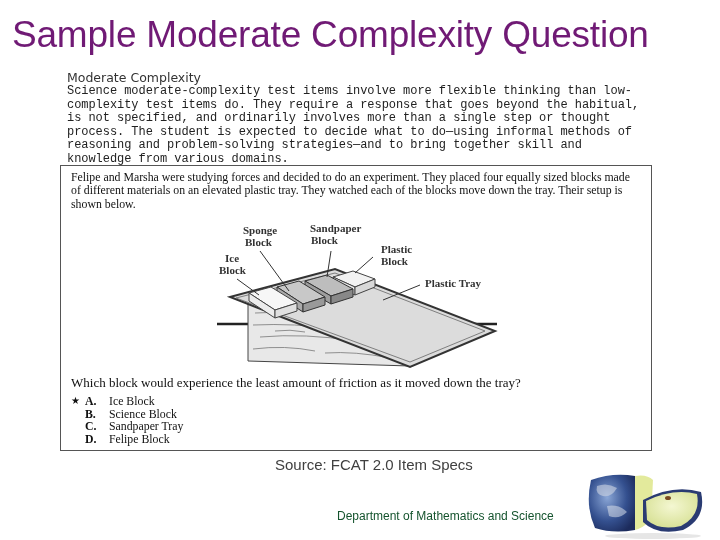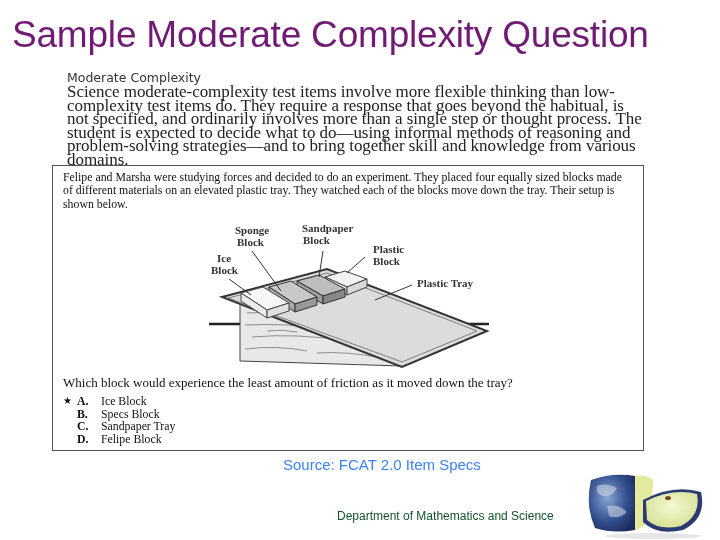--- a/index.html
+++ b/index.html
@@ -1,29 +1,29 @@
 <!DOCTYPE html>
 <html><head>
 <meta charset="utf-8">
 <style>
   html, body { margin:0; padding:0; }
   body { width:720px; height:540px; background:#ffffff; position:relative; overflow:hidden; font-family:"Liberation Sans", sans-serif; }
   .slide-title { position:absolute; left:12px; top:14px; font-size:37px; color:#701a75; white-space:nowrap; letter-spacing:-0.2px; }
   .doc-excerpt { position:absolute; left:67px; top:70px; width:580px; font-family:"Liberation Serif", serif; color:#222; }
   .doc-heading { font-family:"DejaVu Sans", sans-serif; font-size:12.5px; color:#333; line-height:15px; }
-  .doc-body { font-size:17px; line-height:13.6px; letter-spacing:-0.05px; }
-  .item-box { position:absolute; left:52px; top:165px; width:592px; height:286px; border:1px solid #555; box-sizing:border-box; font-family:"Liberation Serif", serif; color:#111; }
+  .doc-body { font-size:12px; line-height:13.6px; letter-spacing:-0.05px;font-family:Liberation Mono, monospace; }
+  .item-box { position:absolute; left:60px; top:165px; width:592px; height:286px; border:1px solid #555; box-sizing:border-box; font-family:"Liberation Serif", serif; color:#111; }
   .item-stem { position:absolute; left:10px; top:5px; width:565px; font-size:11.8px; line-height:13.4px; }
   .diagram { position:absolute; left:154px; top:55px; }
   .question { position:absolute; left:10px; top:210px; font-size:13px; line-height:13px; white-space:nowrap; }
   .choices { position:absolute; left:10px; top:229px; font-size:11.8px; line-height:12.5px; }
   .choice { display:flex; white-space:nowrap; }
   .choice .star { width:14px; font-size:10px; }
   .choice .letter { width:24px; font-weight:bold; }
-  .source { position:absolute; left:283px; top:456px; font-size:15px; color:#3b82f6; white-space:nowrap; }
+  .source { position:absolute; left:275px; top:456px; font-size:15px; color:#404040; white-space:nowrap; }
   .dept { position:absolute; left:337px; top:509px; font-size:12px; color:#14532d; white-space:nowrap; }
   .logo { position:absolute; left:583px; top:470px; }
   .diagram-label { font-family:"Liberation Serif", serif; font-size:11px; font-weight:bold; fill:#333; }
 </style>
 </head>
 <body>
 
 <div class="slide-title">Sample Moderate Complexity Question</div>
 
 <div class="doc-excerpt">
@@ -99,21 +99,21 @@
 
   <div class="choices">
     <div class="choice">
       <span class="star">★</span>
       <span class="letter">A.</span>
       <span>Ice Block</span>
     </div>
     <div class="choice">
       <span class="star"></span>
       <span class="letter">B.</span>
-      <span>Specs Block</span>
+      <span>Science Block</span>
     </div>
     <div class="choice">
       <span class="star"></span>
       <span class="letter">C.</span>
       <span>Sandpaper Tray</span>
     </div>
     <div class="choice">
       <span class="star"></span>
       <span class="letter">D.</span>
       <span>Felipe Block</span>

